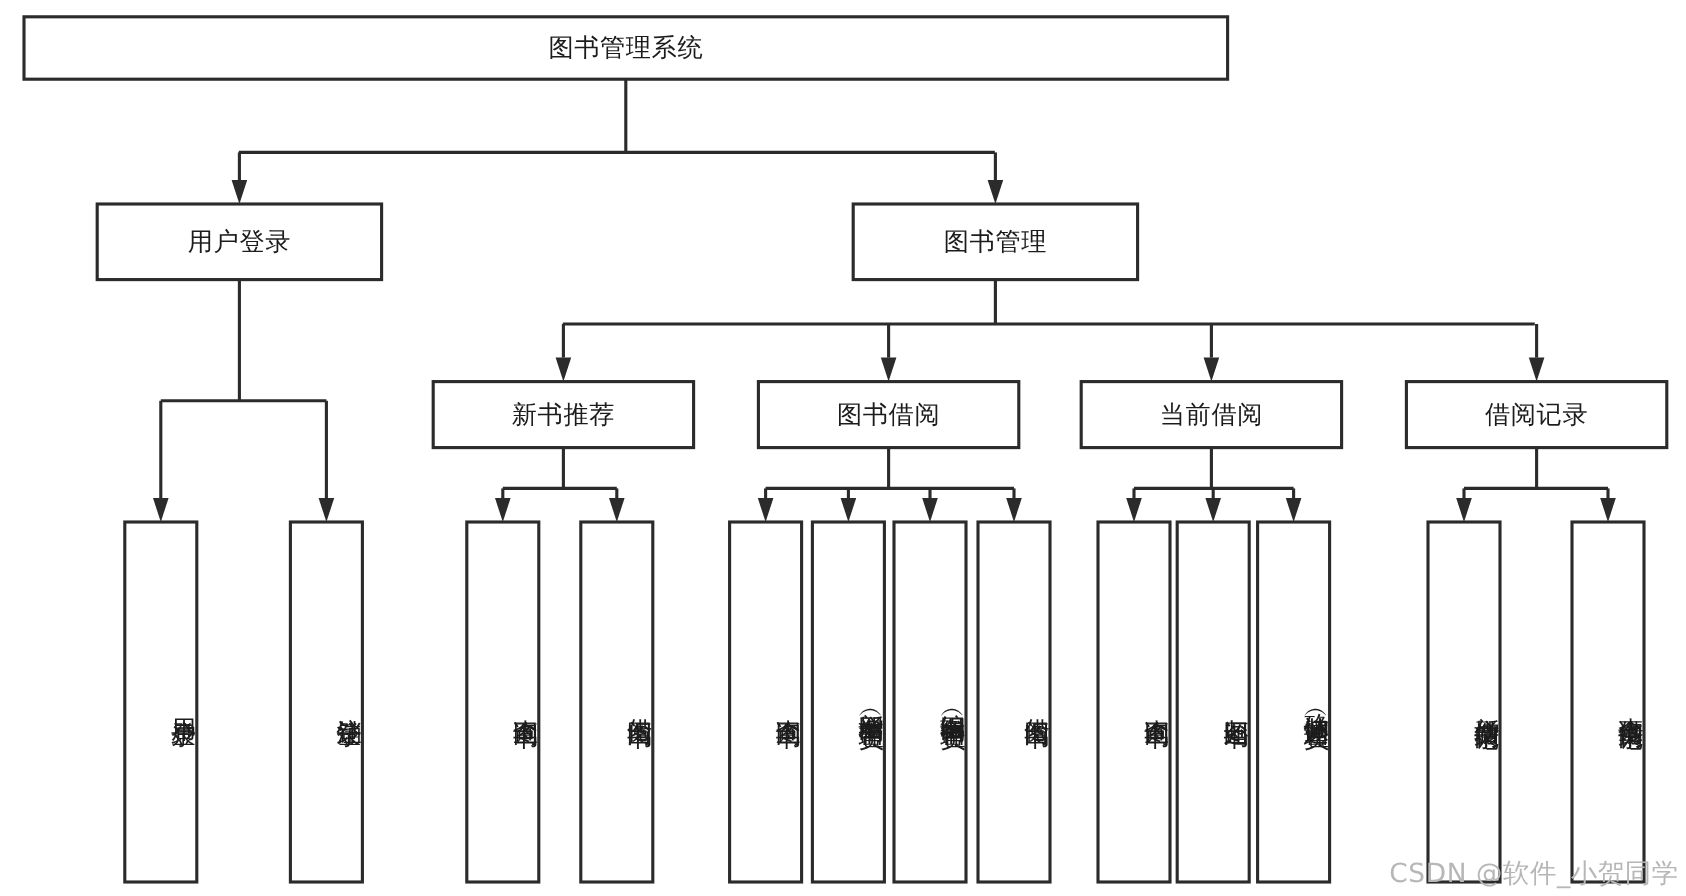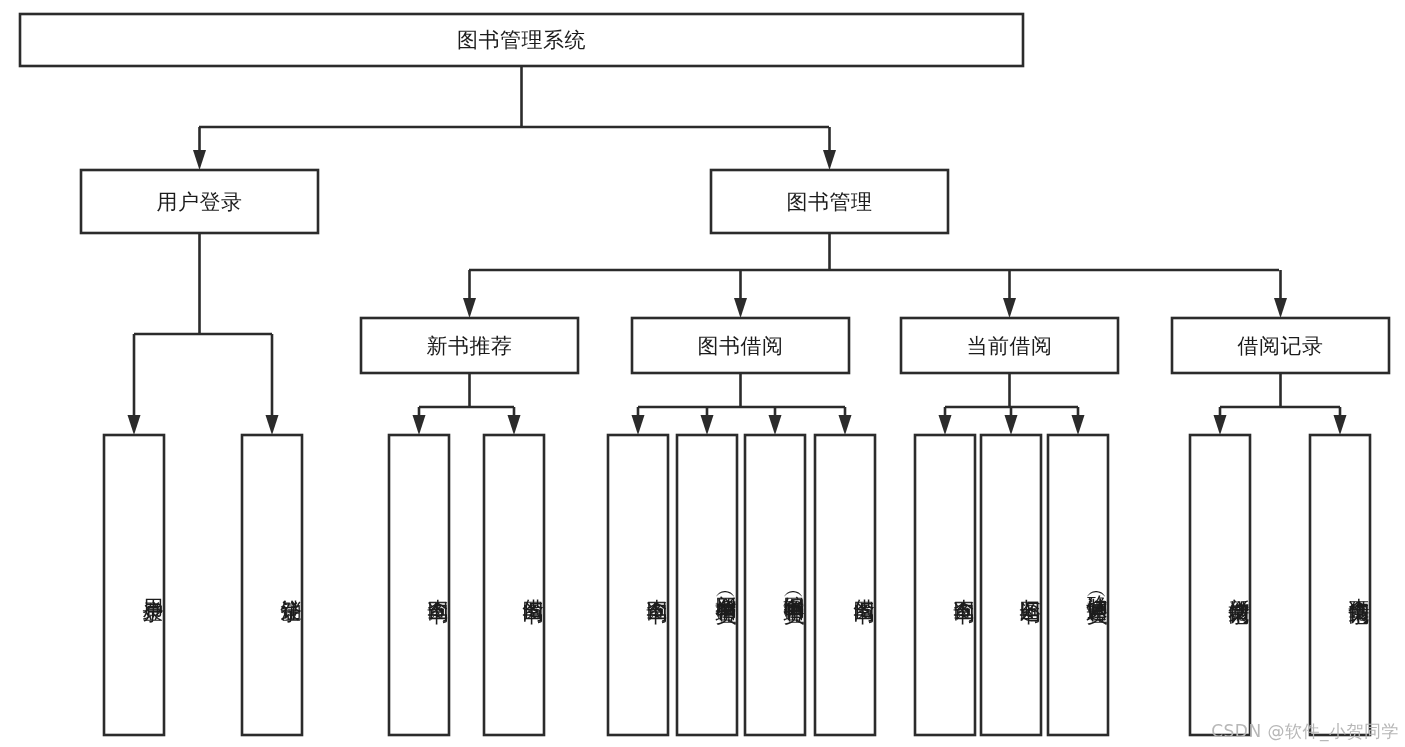--- a/index.html
+++ b/index.html
@@ -65,21 +65,21 @@
     letter-spacing: 1.5px;
     white-space: nowrap;
     pointer-events: none;
     text-align: center;
   }
   .watermark {
     position: absolute;
     right: 6px;
     bottom: 4px;
     font-family: "DejaVu Sans", "Liberation Sans", sans-serif;
-    font-size: 17px;
+    font-size: 22px;
     color: #b7b7b7;
     letter-spacing: 0.5px;
     white-space: nowrap;
   }
 </style>
 </head>
 <body>
 
 <div id="diagram-root">
 

